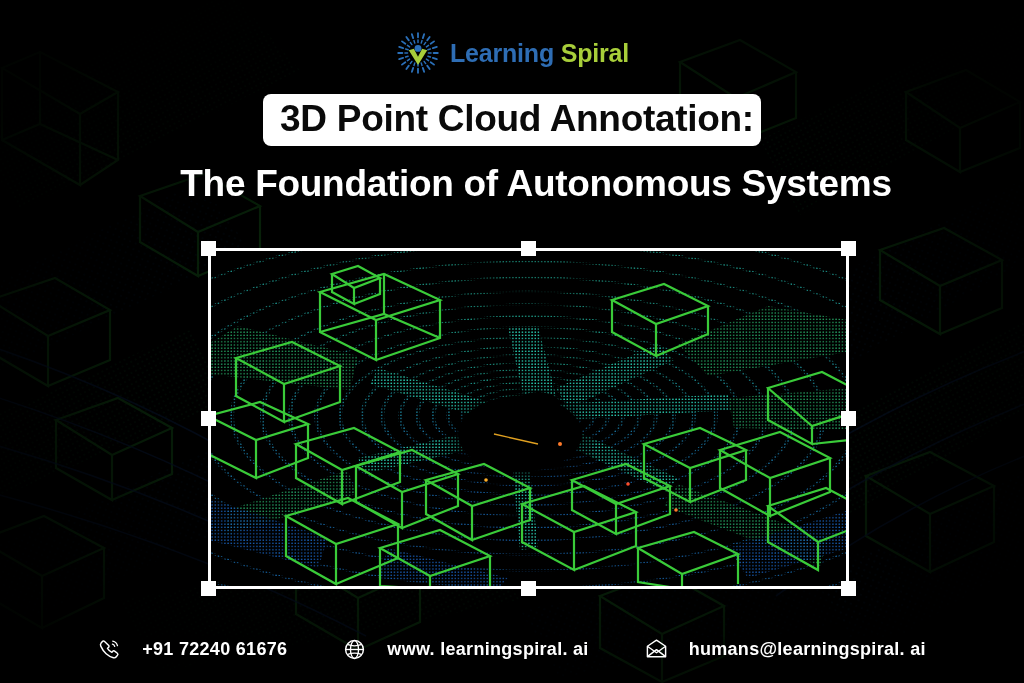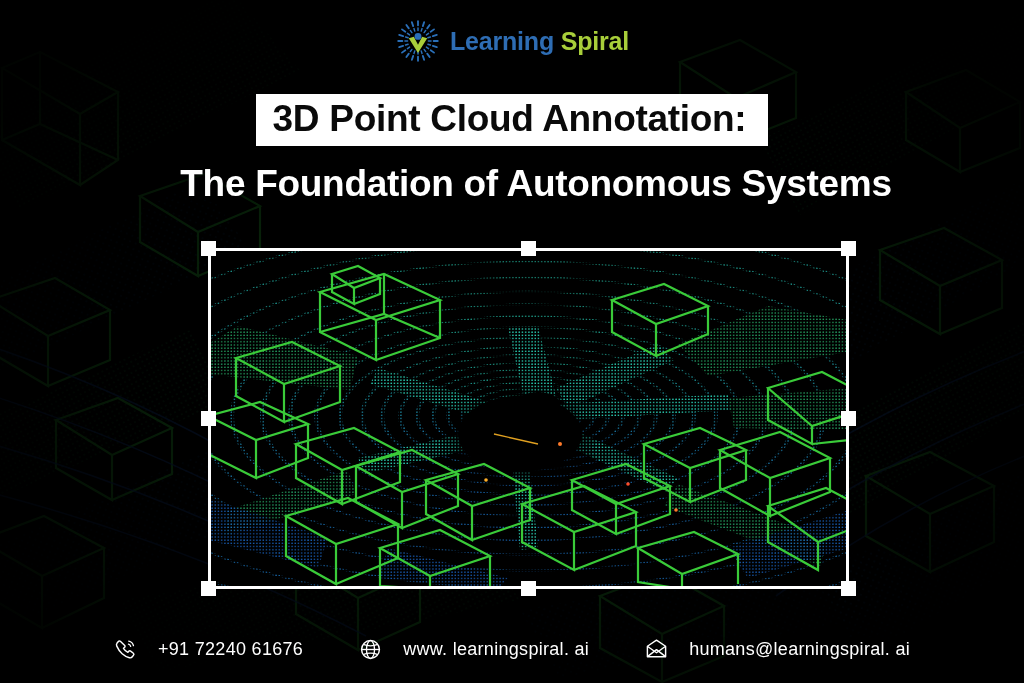--- a/index.html
+++ b/index.html
@@ -20,21 +20,21 @@
 
   
   .bg-layer {
     position:absolute; inset:0;
     overflow:hidden;
   }
   .bg-svg { position:absolute; inset:0; width:1024px; height:683px; }
 
   
   .logo-row {
-    position:absolute; top:18px; left:0; width:1024px;
+    position:absolute; top:30px; left:0; width:1024px;
     display:flex; align-items:center; justify-content:center; gap:9px;
     z-index:6;
   }
   .logo-mark { width:46px; height:46px; display:block; }
   .logo-text {
     font-size:25px; font-weight:bold; letter-spacing:-0.2px;
     white-space:nowrap;
   }
   .logo-learning { color:#2E6DB4; }
   .logo-spiral { color:#A8CE3A; }
@@ -42,22 +42,23 @@
   
   .headline-wrap {
     position:absolute; top:94px; left:0; width:1024px;
     text-align:center; z-index:6;
   }
   .headline-1 {
     display:inline-block;
     background:#ffffff; color:#0a0a0a;
     font-size:37px; font-weight:bold;
     letter-spacing:-0.3px;
-    padding:5px 22px 7px 17px;
+    padding:5px 7px 7px 17px;
     line-height:1.08;
+    border-radius:8px;
   }
   .headline-2 {
     display:block;
     color:#ffffff;
     font-size:37px; font-weight:bold;
     letter-spacing:-0.3px;
     margin-top:17px;
     text-shadow:0 0 10px rgba(0,0,0,0.95), 0 0 3px rgba(0,0,0,1);
     padding-left:48px;
   }
@@ -98,21 +99,21 @@
     left:0; bottom:22px; width:1024px;
     display:flex; align-items:center; justify-content:center;
     gap:56px;
     z-index:6;
   }
   .contact {
     display:flex; align-items:center; gap:13px;
   }
   .contact-icon { width:23px; height:23px; display:block; flex:0 0 auto; }
   .contact-text {
-    color:#ffffff; font-size:18px; font-weight:normal;
+    color:#ffffff; font-size:18px; font-weight:bold;
     letter-spacing:0.3px; white-space:nowrap;
     text-shadow:0 0 7px rgba(0,0,0,0.95);
     margin-left:8px;
   }
 </style>
 </head>
 <body>
 
 <div id="poster">
 

